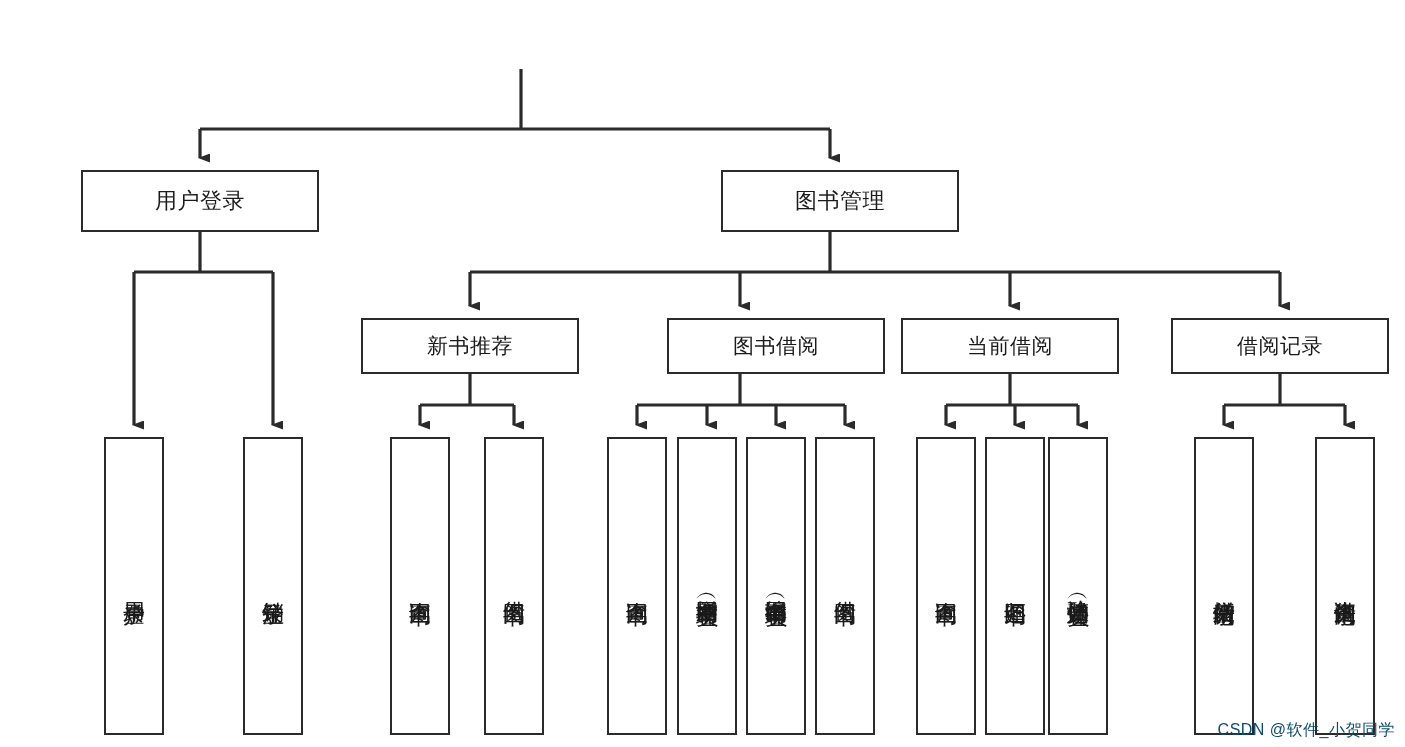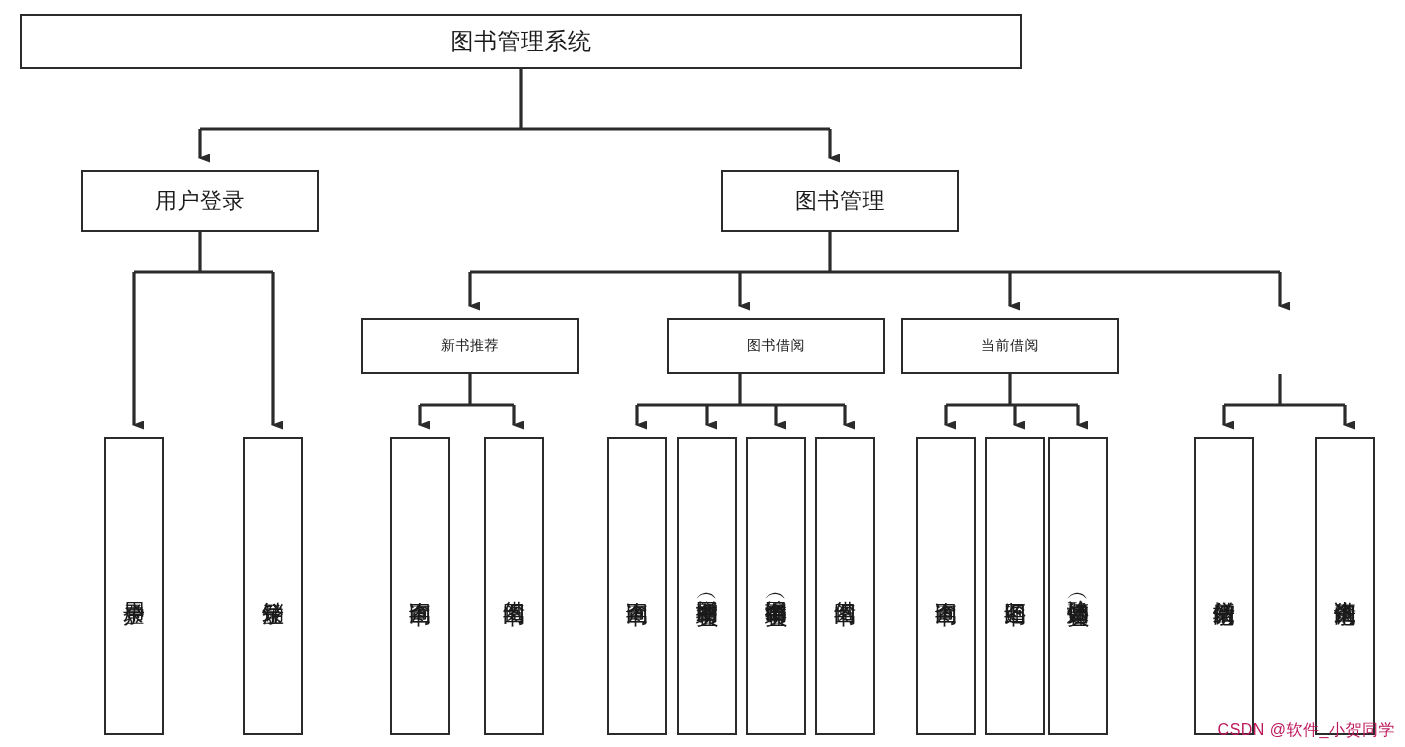--- a/index.html
+++ b/index.html
@@ -49,27 +49,27 @@
   }
   .node-box.vertical .node-label {
     writing-mode: vertical-rl;
     text-orientation: upright;
     font-size: 22px;
     letter-spacing: 1px;
     max-height: 100%;
   }
   .node-box.level0 .node-label { font-size: 23px; }
   .node-box.level1 .node-label { font-size: 22px; }
-  .node-box.level2 .node-label { font-size: 14px; }
+  .node-box.level2 .node-label { font-size: 21px; }
   #watermark {
     position: absolute;
     right: 10px;
     bottom: 6px;
     font-size: 16px;
-    color: #be185d;
+    color: #0c4a6e;
     letter-spacing: 0.5px;
     user-select: none;
     white-space: nowrap;
   }
 </style>
 </head>
 <body>
 
 <div id="diagram-root">
 
@@ -116,39 +116,39 @@
       <path d="M1015,405 L1015,425" marker-end="url(#arrowhead)"></path>
       <path d="M1078,405 L1078,425" marker-end="url(#arrowhead)"></path>
 
       <path d="M1280,374 L1280,405"></path>
       <path d="M1224,405 L1345,405"></path>
       <path d="M1224,405 L1224,425" marker-end="url(#arrowhead)"></path>
       <path d="M1345,405 L1345,425" marker-end="url(#arrowhead)"></path>
     </g>
   </svg>
 
-  <div class="node-box horizontal level0" id="node-root" style="left: 20px; top: 14px; width: 1002px; height: 55px;">
-    <span class="node-label">图书管理系统</span>
-  </div>
 
   <div class="node-box horizontal level1" id="node-user-login" style="left: 81px; top: 170px; width: 238px; height: 62px;">
     <span class="node-label">用户登录</span>
   </div>
   <div class="node-box horizontal level1" id="node-book-manage" style="left: 721px; top: 170px; width: 238px; height: 62px;">
     <span class="node-label">图书管理</span>
   </div>
 
   <div class="node-box horizontal level2" id="node-new-book-recommend" style="left: 361px; top: 318px; width: 218px; height: 56px;">
     <span class="node-label">新书推荐</span>
   </div>
   <div class="node-box horizontal level2" id="node-book-borrow" style="left: 631px; top: 318px; width: 218px; height: 56px; margin-left: 36px;">
     <span class="node-label">图书借阅</span>
   </div>
   <div class="node-box horizontal level2" id="node-current-borrow" style="left: 901px; top: 318px; width: 218px; height: 56px; align-items: center;">
     <span class="node-label">当前借阅</span>
+  </div>
+  <div class="node-box horizontal level2" id="node-borrow-record" style="left: 1171px; top: 318px; width: 218px; height: 56px;">
+    <span class="node-label">借阅记录</span>
   </div>
 
   <div class="node-box vertical" id="node-leaf-user-login" style="left: 104px; top: 437px; width: 60px; height: 298px;">
     <span class="node-label">用户登录</span>
   </div>
   <div class="node-box vertical" id="node-leaf-logout-login" style="left: 243px; top: 437px; width: 60px; height: 298px;">
     <span class="node-label">注销登录</span>
   </div>
   <div class="node-box vertical" id="node-leaf-query-book-1" style="left: 390px; top: 437px; width: 60px; height: 298px;">
     <span class="node-label">查询图书</span>

